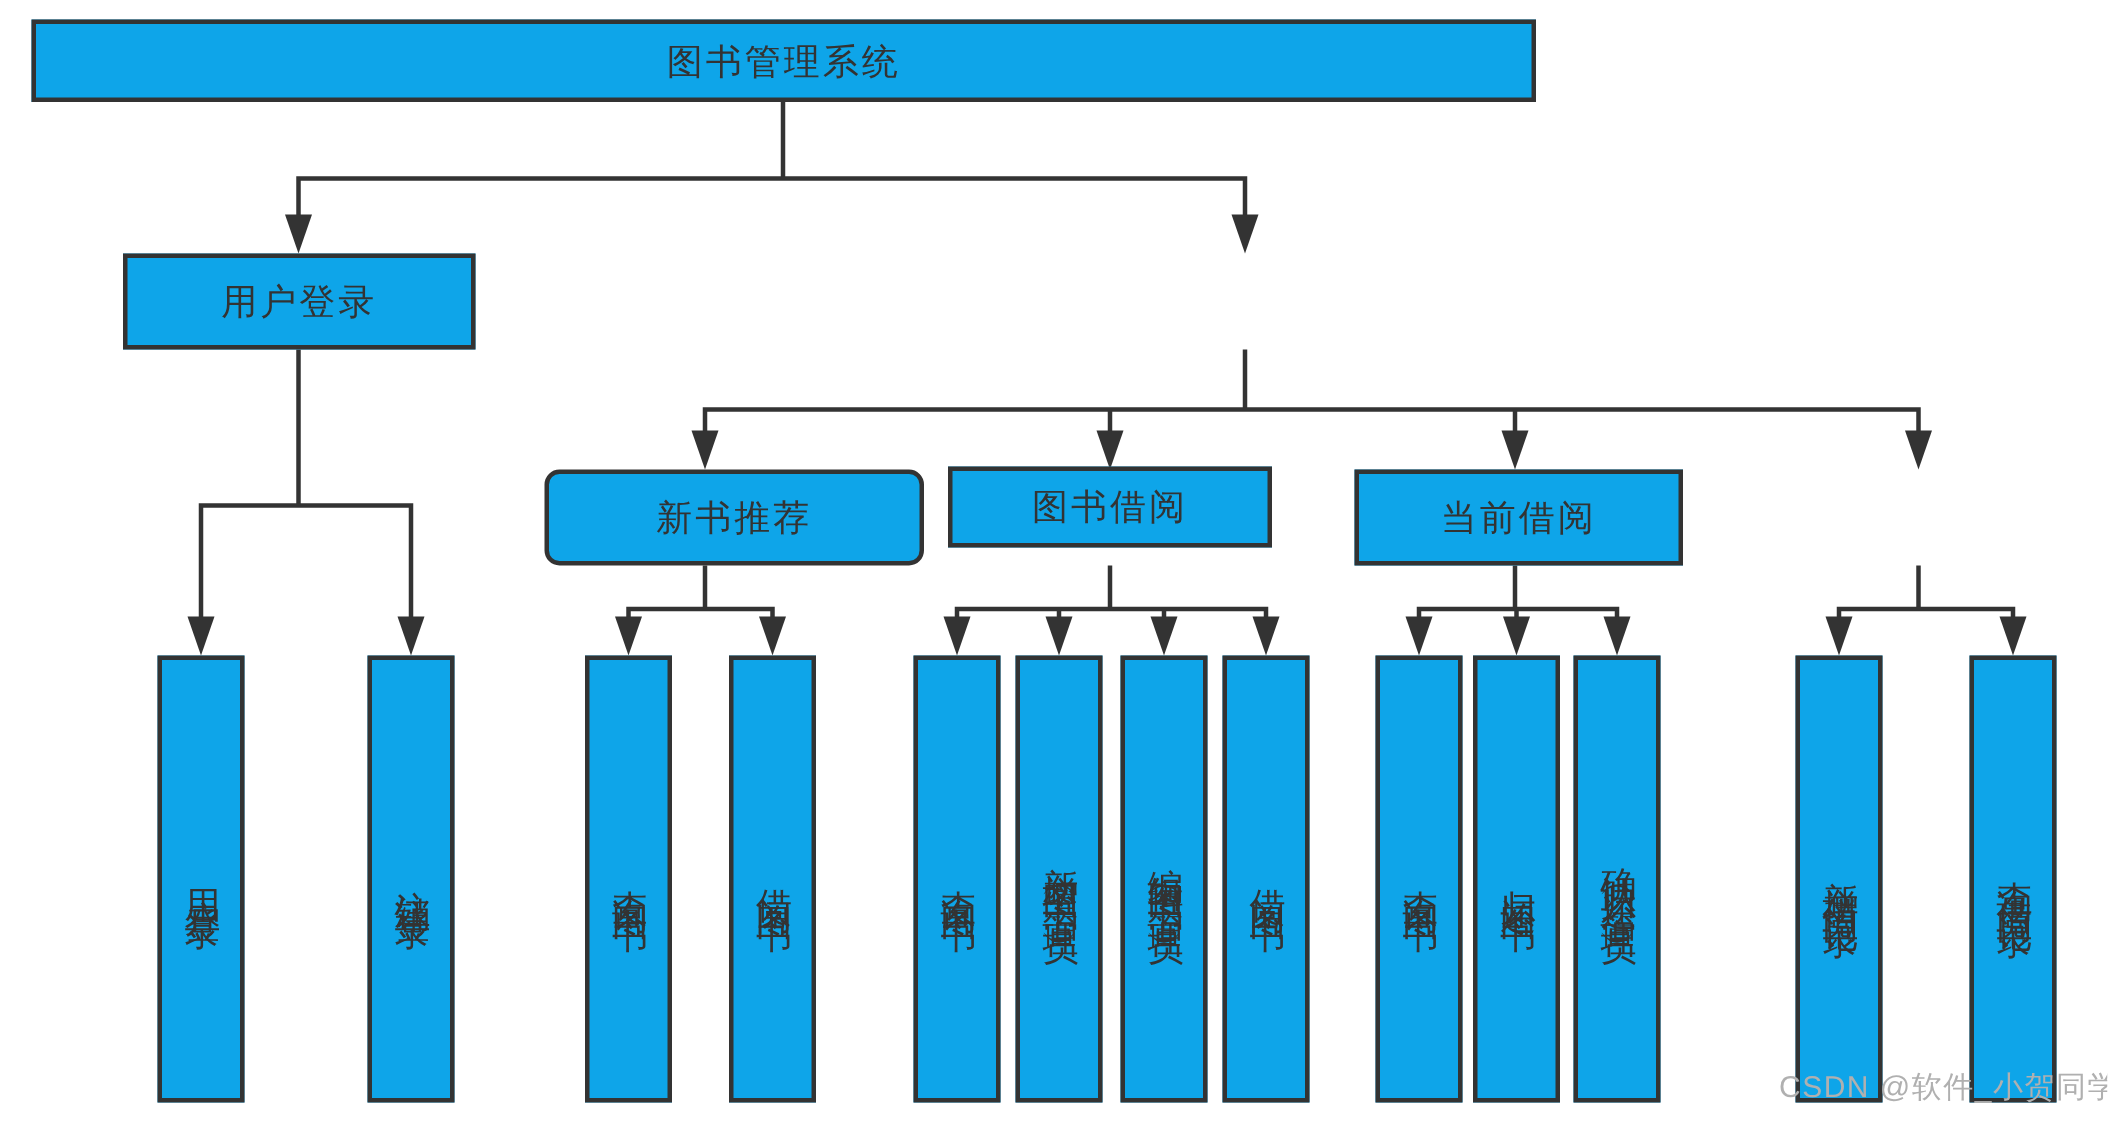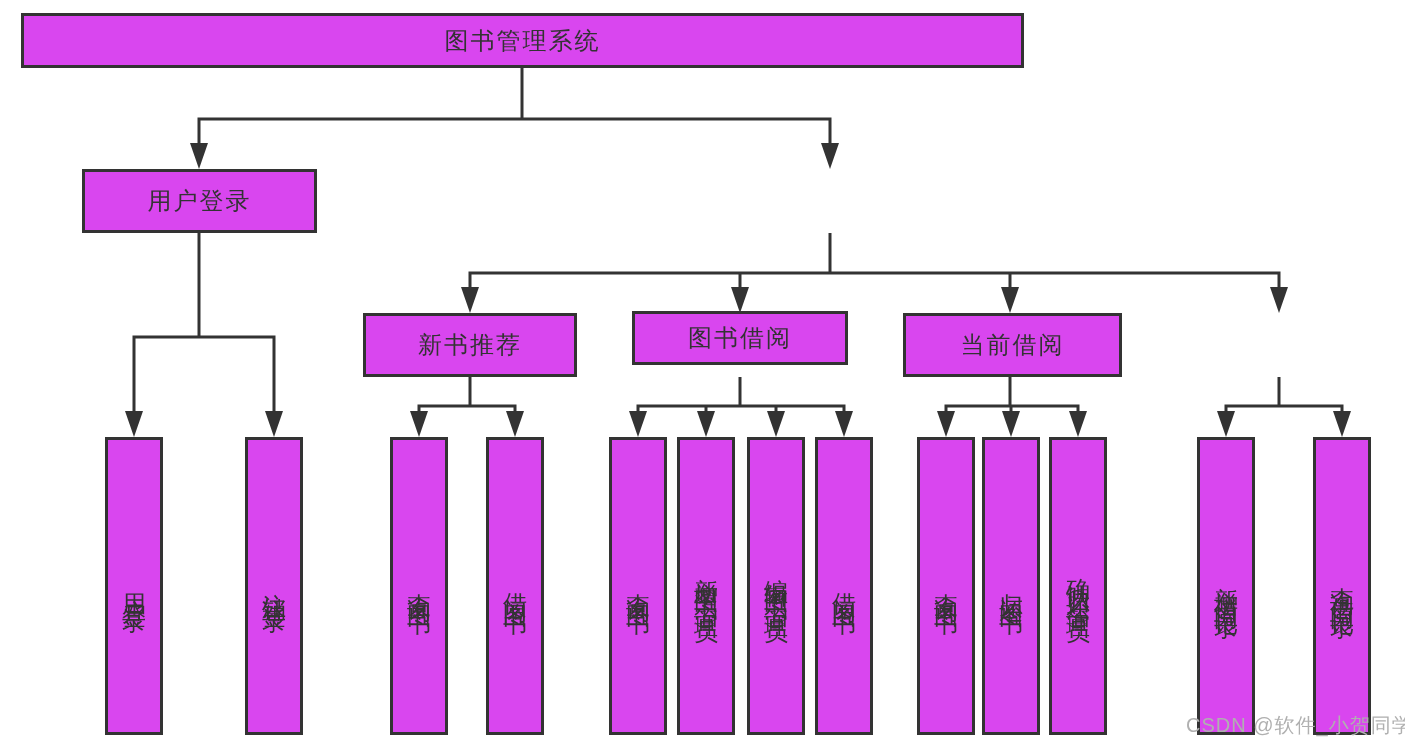--- a/index.html
+++ b/index.html
@@ -20,21 +20,21 @@
     fill: none;
     stroke: #333333;
     stroke-width: 3;
     stroke-linejoin: miter;
     stroke-linecap: butt;
   }
   .connectors .ah { fill: #333333; stroke: none; }
   .box {
     position: absolute;
     box-sizing: border-box;
-    background: #d946ef;
+    background: #0ea5e9;
     border: 3px solid #333333;
     color: #333333;
     display: flex;
     align-items: center;
     justify-content: center;
     z-index: 1;
     font-size: 24px;
     letter-spacing: 2px;
     white-space: nowrap;
   }
@@ -112,21 +112,21 @@
   </svg>
 
   <div class="box root" style="left:21px; top:13px; width:1003px; height:55px;">
     <span>图书管理系统</span>
   </div>
 
   <div class="box" style="left:82px; top:169px; width:235px; height:64px;">
     <span>用户登录</span>
   </div>
 
-  <div class="box" style="left:363px; top:313px; width:214px; height:64px;">
+  <div class="box" style="left:363px; top:313px; width:253px; height:64px;border-radius:10px;">
     <span>新书推荐</span>
   </div>
   <div class="box" style="left:632px; top:311px; width:216px; height:54px;">
     <span>图书借阅</span>
   </div>
   <div class="box" style="left:903px; top:313px; width:219px; height:64px;">
     <span>当前借阅</span>
   </div>
 
   <div class="box leaf" style="left:105px; top:437px; width:58px; height:298px;">

